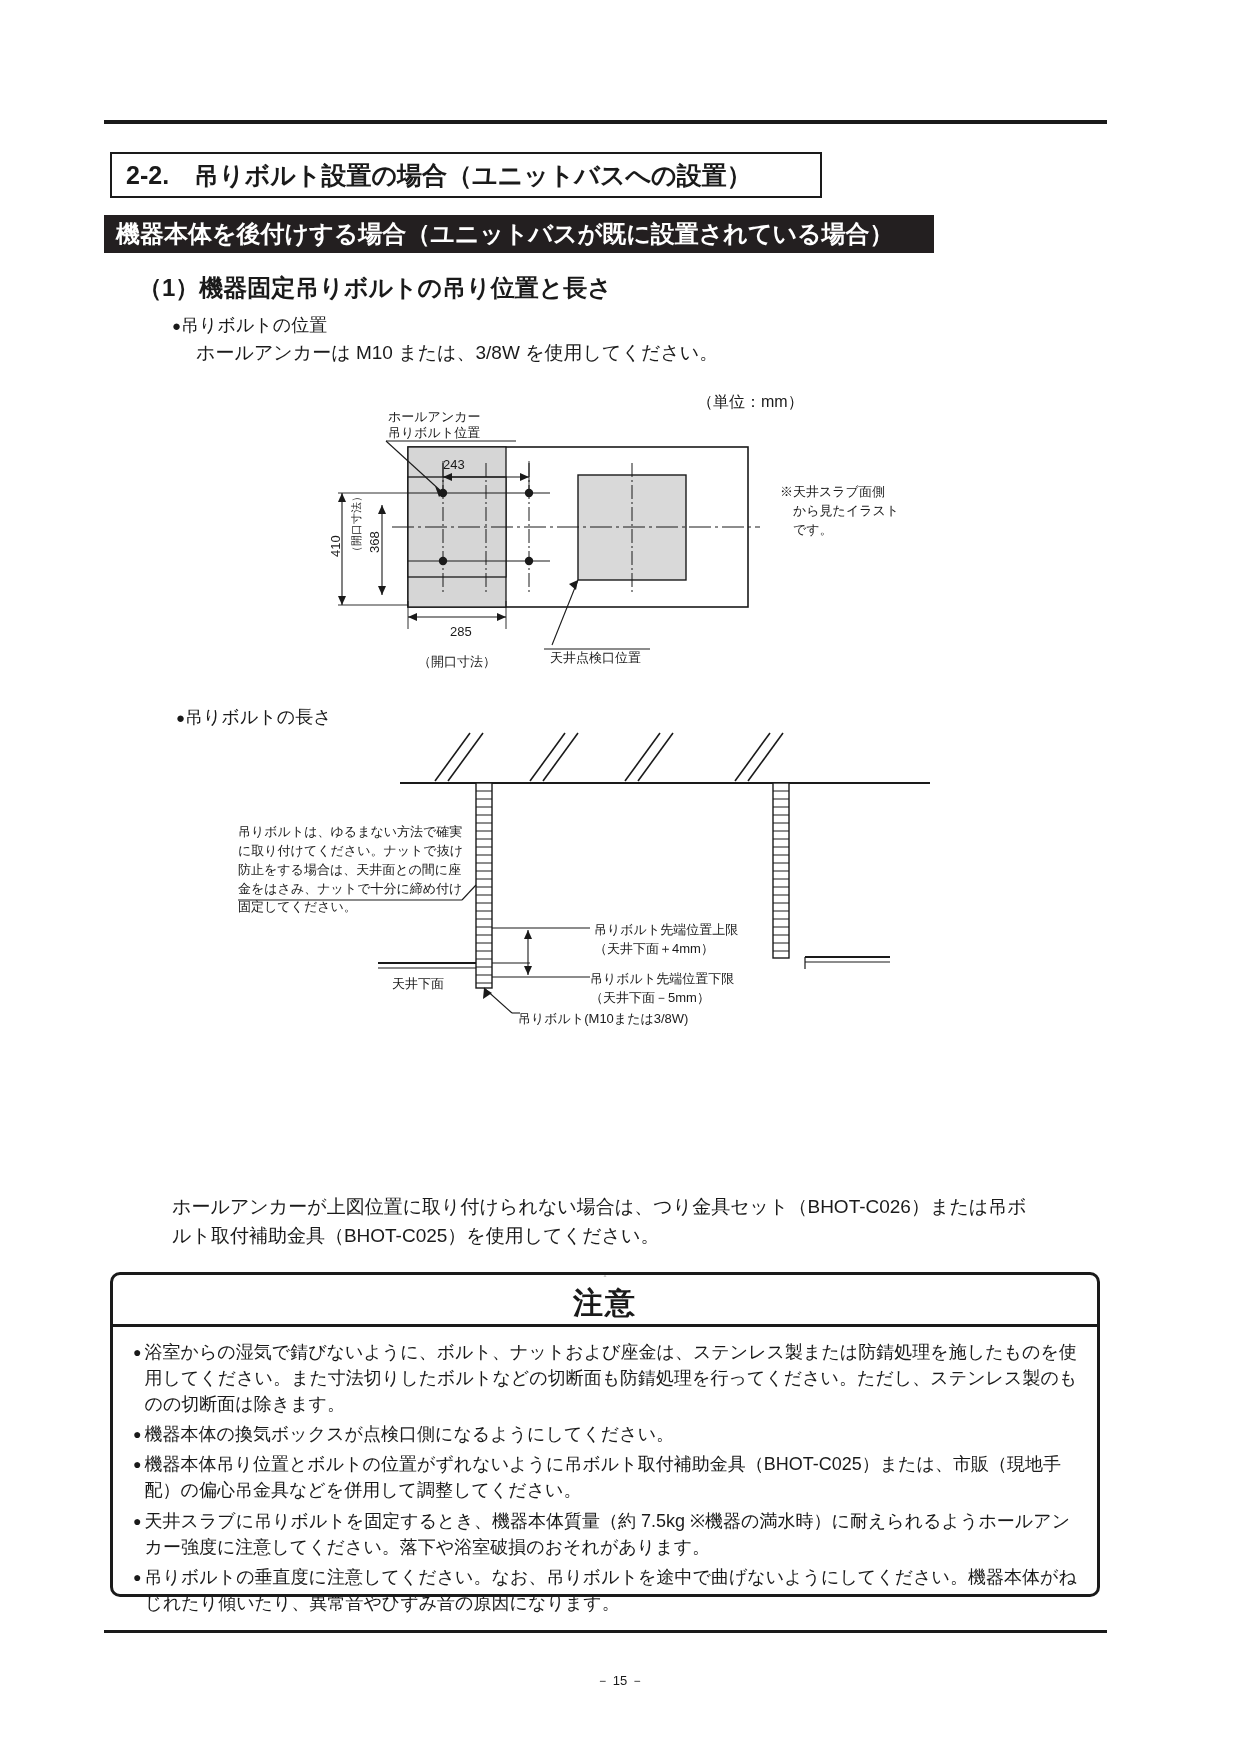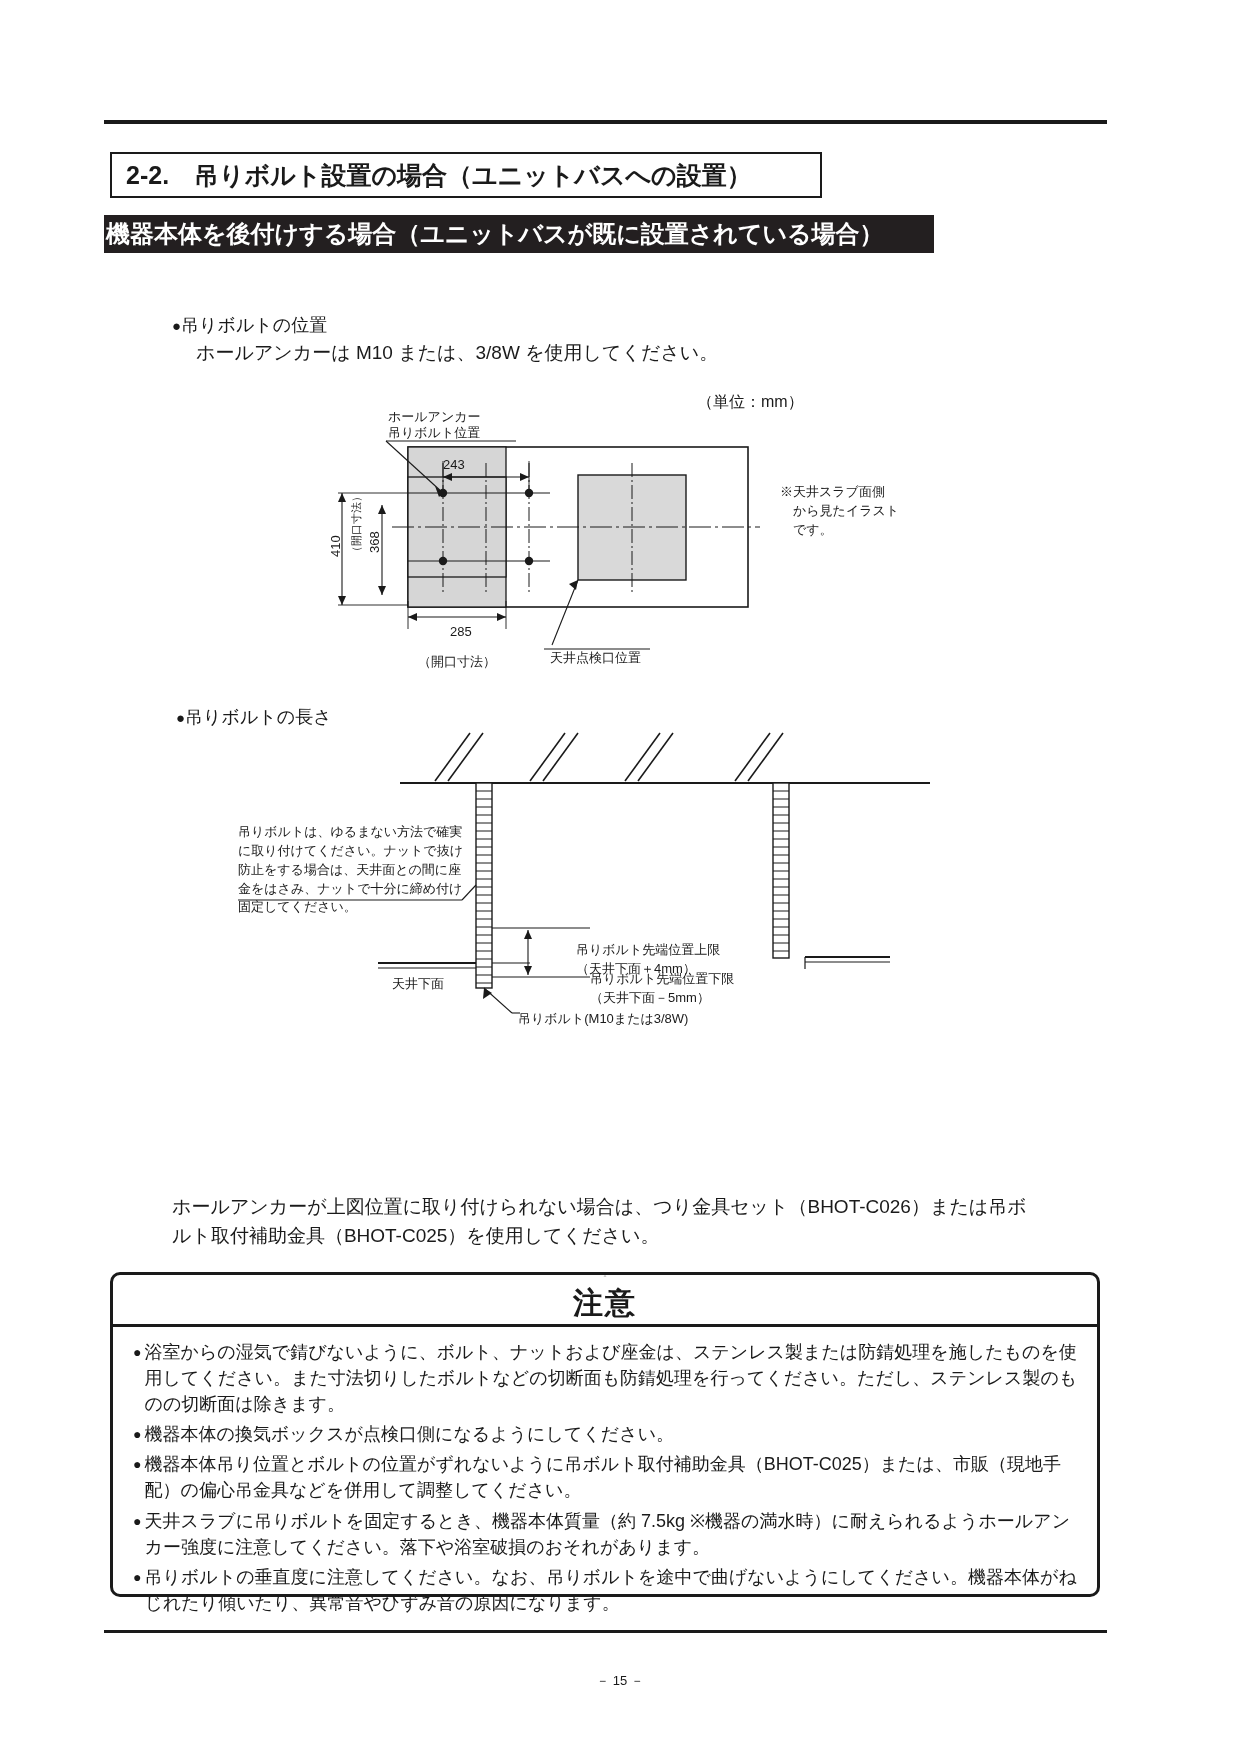--- a/index.html
+++ b/index.html
@@ -26,21 +26,21 @@
   .sec-title {
     position:absolute; left:110px; top:152px; width:712px; height:46px;
     border:2px solid #1a1a1a; background:#fff;
     display:flex; align-items:center; padding-left:14px;
     font-size:25px; font-weight:bold; letter-spacing:0px; white-space:nowrap;
   }
 
   .banner {
     position:absolute; left:104px; top:215px; width:830px; height:38px;
     background:#231f20; color:#ffffff;
-    display:flex; align-items:center; padding-left:2px;
+    display:flex; align-items:center; padding-left:12px;
     font-size:24px; font-weight:bold; white-space:nowrap;
   }
 
   .sub-head {
     position:absolute; left:138px; top:272px;
     font-size:24px; font-weight:bold; white-space:nowrap;
   }
 
   .bullet-pos {
     position:absolute; left:172px; top:313px;
@@ -83,21 +83,21 @@
   .bullet-len {
     position:absolute; left:176px; top:705px;
     font-size:18px; white-space:nowrap;
   }
   .bullet-len .dot { font-size:15px; }
 
   .d2 { position:absolute; left:230px; top:725px; width:760px; height:300px; }
   .d2 svg { position:absolute; left:0; top:0; }
   .d2 .lbl { position:absolute; font-size:13px; white-space:nowrap; line-height:1.45; }
   .d2 .note-left  { left:8px;  top:98px; width:225px; white-space:normal; }
-  .d2 .lbl-upper  { left:346px; top:196px;margin-top:20px; }
+  .d2 .lbl-upper  { left:364px; top:196px; }
   .d2 .lbl-lower  { left:360px; top:245px; }
   .d2 .lbl-ceil   { left:162px; top:250px; }
   .d2 .lbl-bolt   { left:288px; top:285px; }
 
   .body-para {
     position:absolute; left:172px; top:1192px; width:860px;
     font-size:19px; line-height:1.55;
   }
 
   
@@ -127,20 +127,21 @@
 <body>
 
 <div class="page">
 
   <div class="rule-top"></div>
 
   <div class="sec-title">2-2.　吊りボルト設置の場合（ユニットバスへの設置）</div>
 
   <div class="banner">機器本体を後付けする場合（ユニットバスが既に設置されている場合）</div>
 
+  <div class="sub-head">（1）機器固定吊りボルトの吊り位置と長さ</div>
 
   <div class="bullet-pos">
     <span class="dot">●</span><span>吊りボルトの位置</span>
   </div>
   <div class="line-a">ホールアンカーは M10 または、3/8W を使用してください。</div>
   <div class="unit-note">（単位：mm）</div>
 
   <div class="d1">
     <svg width="660" height="275" viewBox="0 0 660 275">
 

